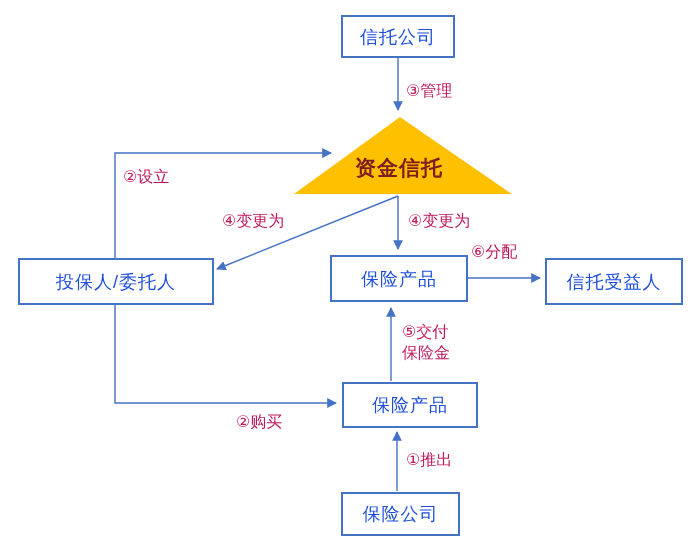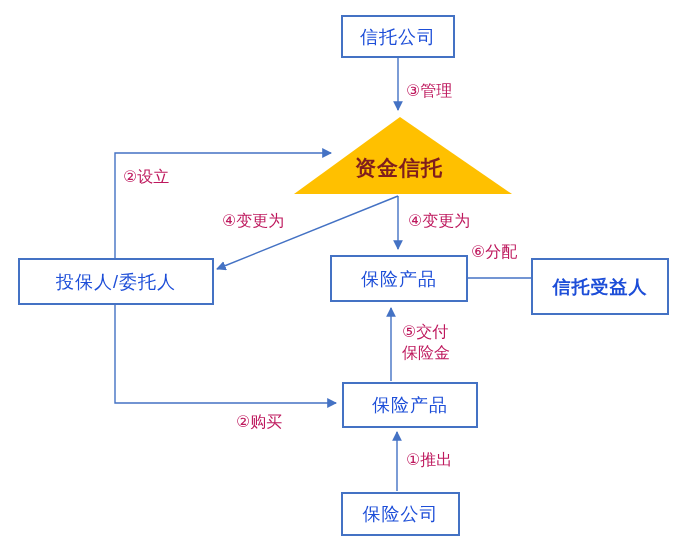--- a/index.html
+++ b/index.html
@@ -45,21 +45,21 @@
   #lbl-establish { left: 123px; top: 166px; }
   #lbl-change-l  { left: 222px; top: 210px; }
   #lbl-change-r  { left: 408px; top: 210px; }
   #lbl-distribute{ left: 471px; top: 241px; }
   #lbl-pay       { left: 402px; top: 321px; }
   #lbl-purchase  { left: 236px; top: 411px; }
   #lbl-launch    { left: 406px; top: 449px; }
   #node-trust-company        { left: 341px; top: 15px;  width: 114px; height: 43px; }
   #node-policyholder         { left: 18px;  top: 258px; width: 196px; height: 47px; }
   #node-insurance-beneficiary{ left: 330px; top: 255px; width: 138px; height: 47px; }
-  #node-trust-beneficiary    { left: 531px; top: 258px; width: 138px; height: 57px; font-weight: bold; }
+  #node-trust-beneficiary    { left: 545px; top: 258px; width: 138px; height: 47px; }
   #node-insurance-product    { left: 342px; top: 382px; width: 136px; height: 46px; }
   #node-insurance-company    { left: 341px; top: 492px; width: 119px; height: 44px; }
 </style>
 </head>
 <body>
 
 <div class="canvas">
 
   <svg class="layer" viewBox="0 0 700 545" xmlns="http://www.w3.org/2000/svg">
     <defs>

